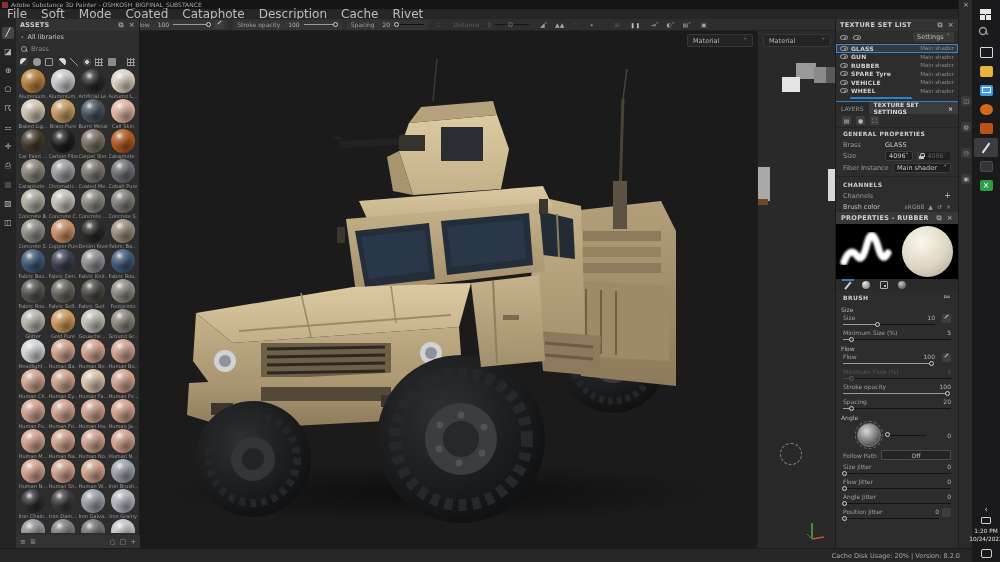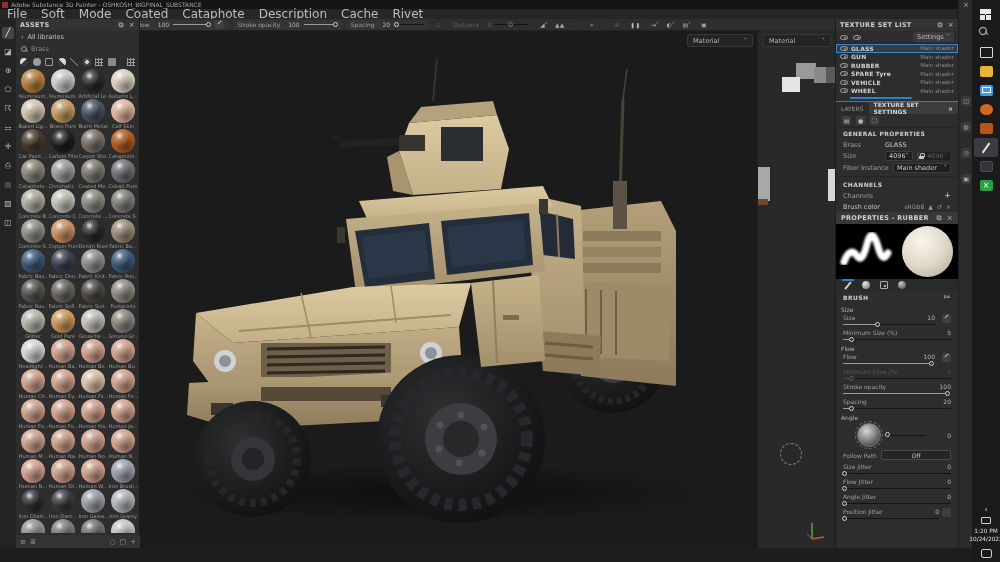--- a/index.html
+++ b/index.html
@@ -1042,13 +1042,16 @@
         <div style="font-size: 8px;">‹</div>
         <div style="width: 10px; height: 7px; border: 1px solid rgb(208, 208, 208); border-radius: 1px; margin: 3px 0px;"></div>
         <div class="clock">
           <div>1:20 PM</div>
           <div>10/24/2022</div>
         </div>
         <div style="width: 11px; height: 9px; border: 1px solid rgb(208, 208, 208); border-radius: 2px; margin-top: 5px;"></div>
       </div>
     </div>
 
+  <div class="statusbar">
+    <span class="txt">Cache Disk Usage:   20% | Version: 8.2.0</span>
+  </div>
 </div>
 
 </body></html>

